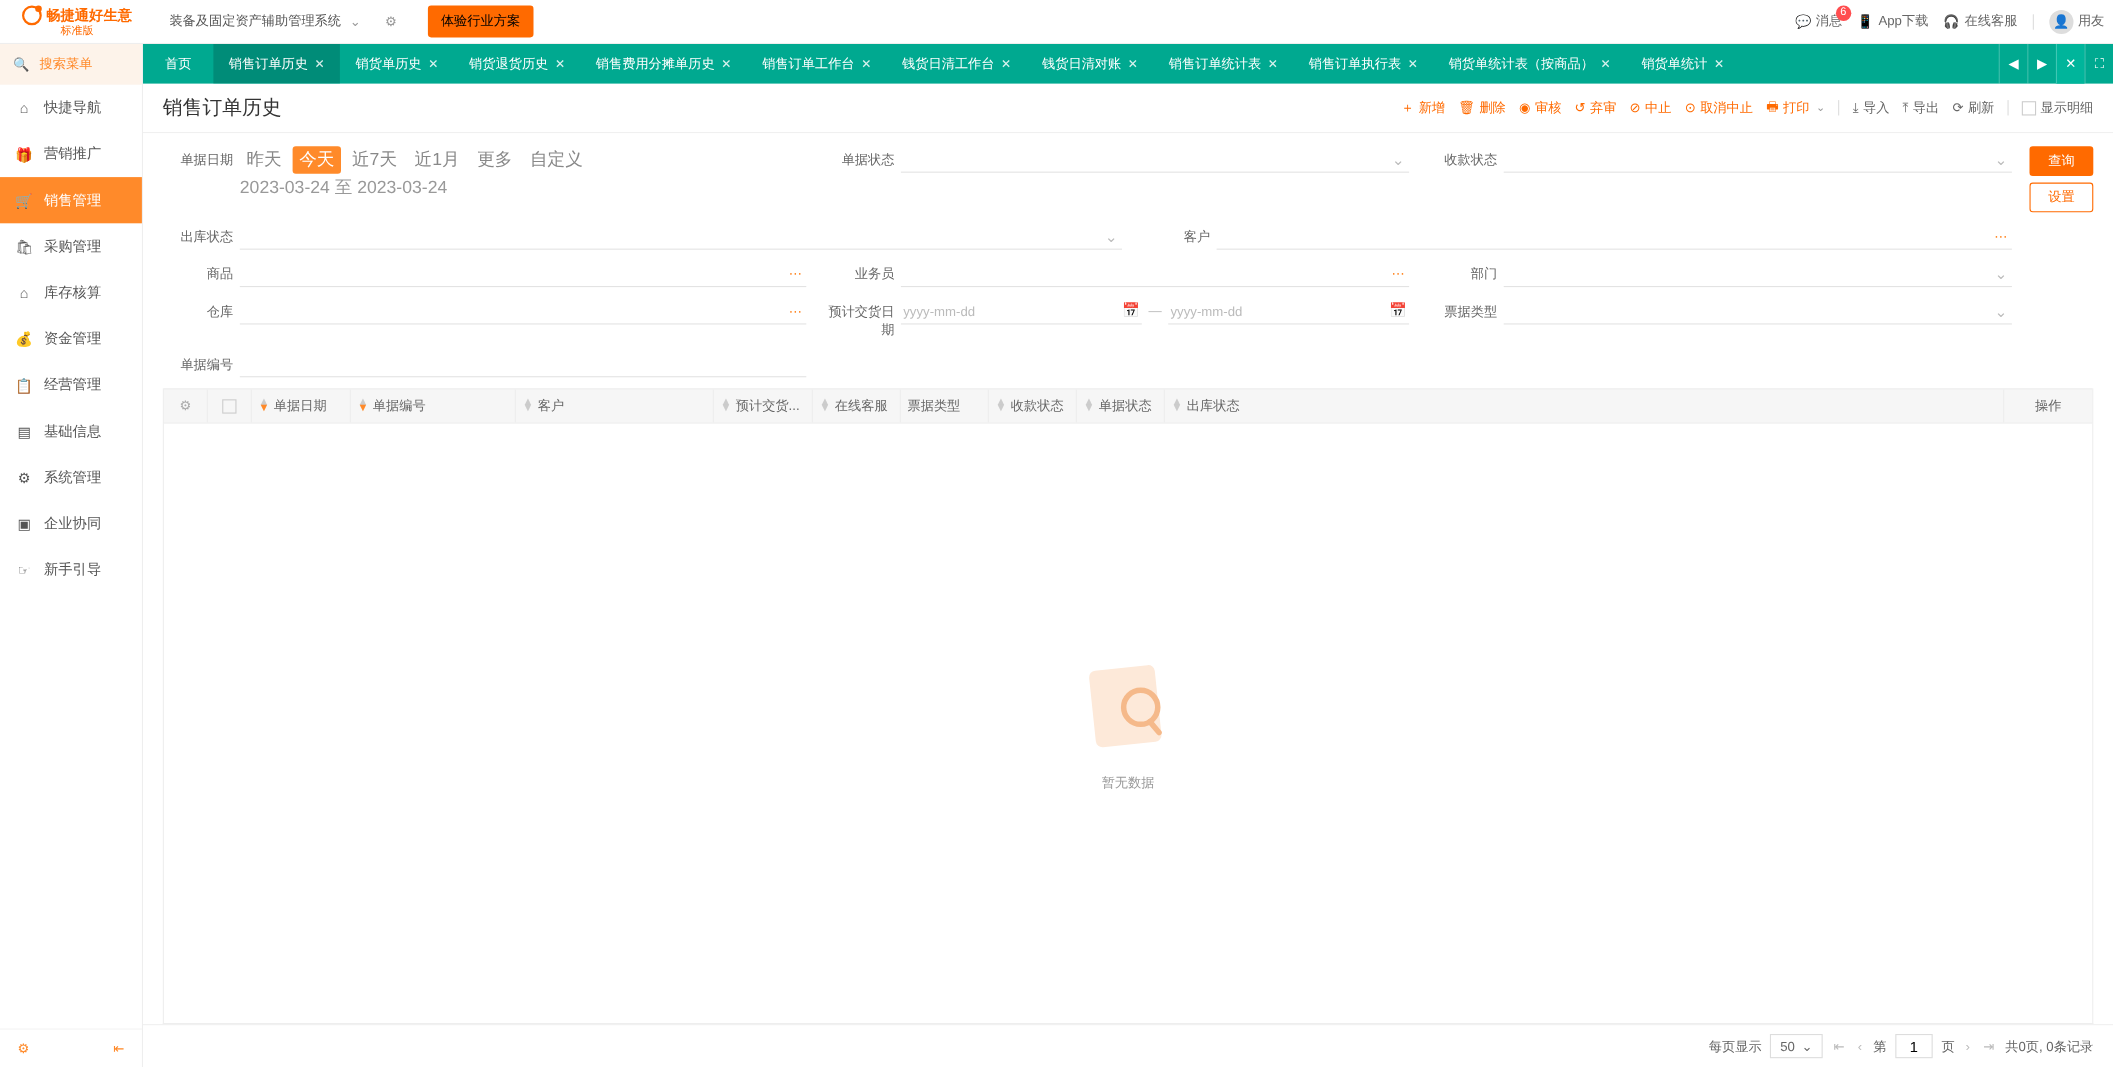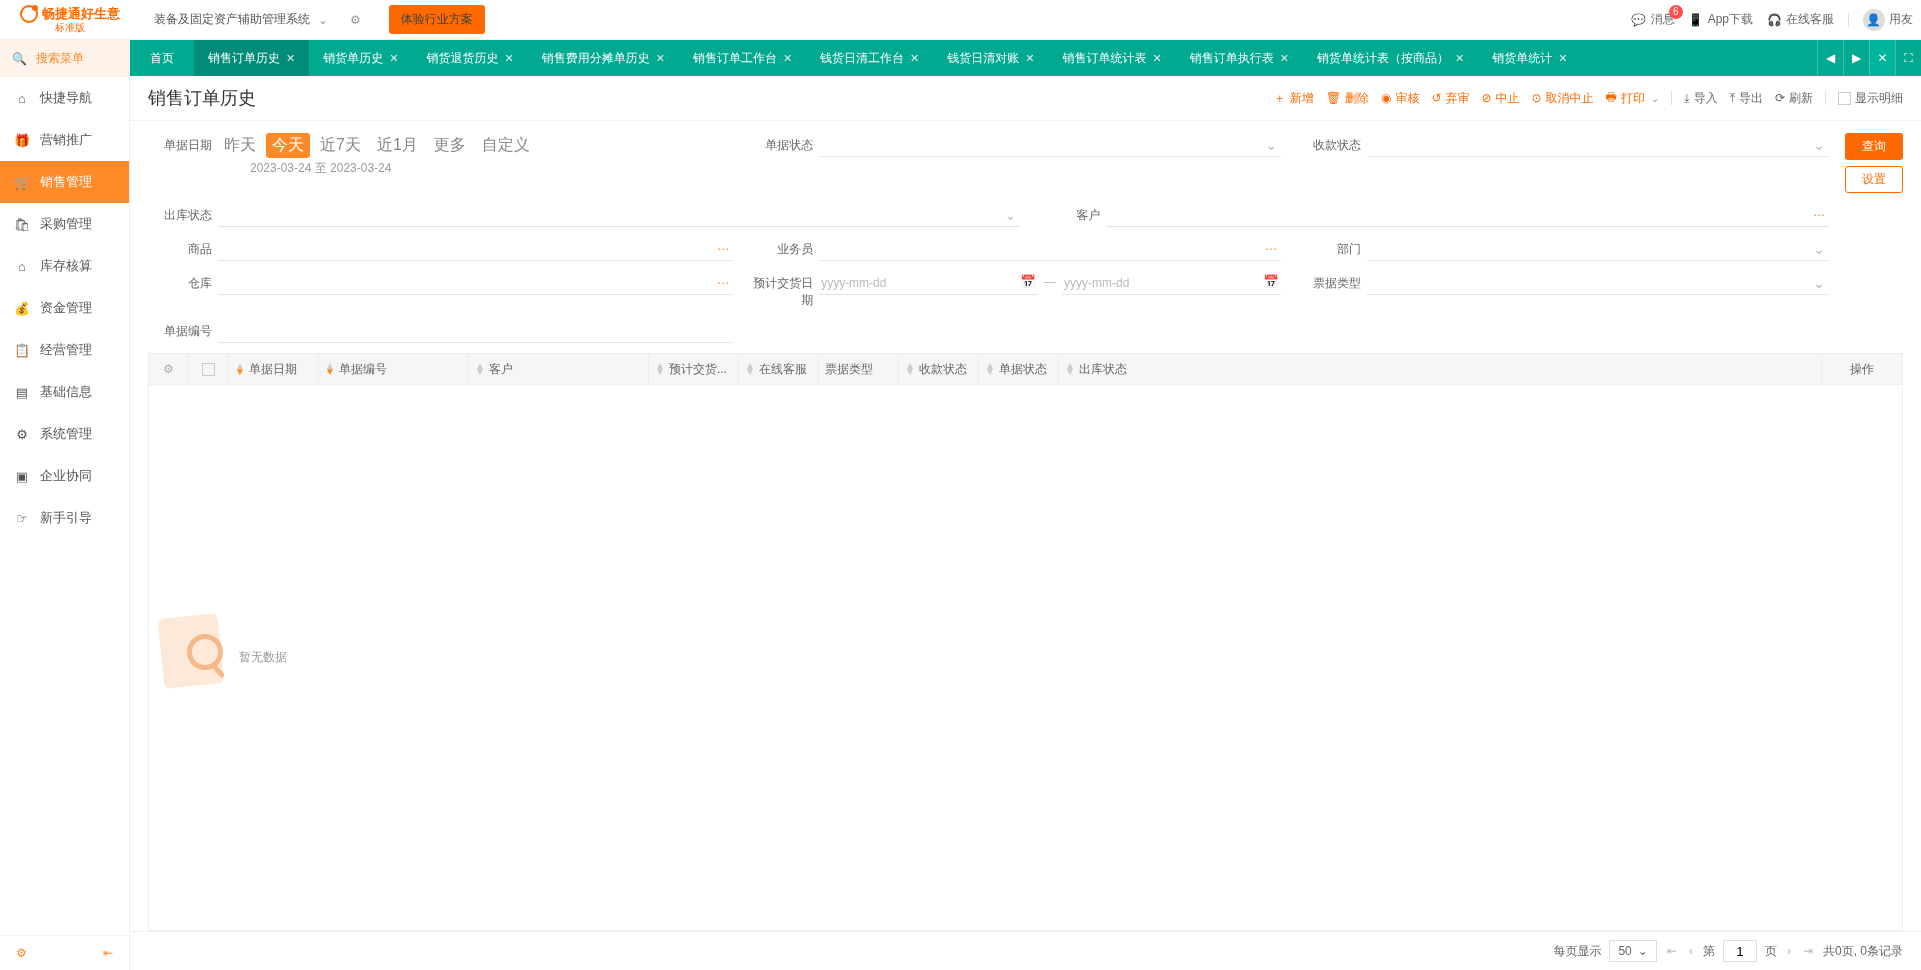--- a/index.html
+++ b/index.html
@@ -9,21 +9,21 @@
 .top-header { height: 40px; display: flex; align-items: center; border-bottom: 1px solid #eee; padding: 0 8px; gap: 16px; }
 .logo-area { width: 120px; display: flex; flex-direction: column; align-items: center; padding-left: 4px; }
 .logo-row { display: flex; align-items: center; gap: 4px; }
 .logo-icon { width: 18px; height: 18px; border: 2px solid #ff6a00; border-radius: 50%; position: relative; }
 .logo-icon:after { content: ''; position: absolute; width: 6px; height: 6px; background: #ff6a00; border-radius: 50%; top: -2px; right: -2px; }
 .logo-text { color: #ff6a00; font-weight: bold; font-size: 13px; }
 .logo-sub { color: #ff6a00; font-size: 10px; margin-top: -2px; }
 .system-select { display: flex; align-items: center; gap: 8px; margin-left: 10px; font-size: 12px; color: #555; }
 .system-select .chev { color: #999; }
 .gear-header { color: #999; margin-left: 6px; }
-.industry-btn { background: #ff6a00; color: #404040; border: none; padding: 6px 12px; border-radius: 3px; margin-left: 12px; font-size: 12px; cursor: pointer; }
+.industry-btn { background: #ff6a00; color: #000000; border: none; padding: 6px 12px; border-radius: 3px; margin-left: 12px; font-size: 12px; cursor: pointer; }
 .header-spacer { flex: 1; }
 .header-right { display: flex; align-items: center; gap: 14px; color: #666; font-size: 12px; }
 .hr-item { display: flex; align-items: center; gap: 4px; cursor: pointer; position: relative; }
 .badge { position: absolute; top: -6px; right: -8px; background: #ff4d4f; color: #fff; border-radius: 8px; padding: 0 4px; font-size: 10px; line-height: 14px; min-width: 14px; text-align: center; }
 .avatar { width: 22px; height: 22px; background: #ddd; border-radius: 50%; display: flex; align-items: center; justify-content: center; color: #fff; }
 
 
 .main-layout { display: flex; height: calc(100vh - 40px); }
 .sidebar { width: 130px; background: #fff; border-right: 1px solid #eee; display: flex; flex-direction: column; }
 .side-search { background: #fdf3ea; padding: 10px 12px; display: flex; align-items: center; gap: 8px; color: #ff8a2a; }
@@ -57,21 +57,21 @@
 
 
 .filters { padding: 12px 18px 0; }
 .filter-row { display: flex; gap: 16px; margin-bottom: 10px; align-items: flex-start; }
 .filter-group { display: flex; gap: 6px; align-items: flex-start; flex: 1; }
 .filter-lab { width: 64px; text-align: right; color: #666; padding-top: 4px; font-size: 12px; }
 .filter-ctrl { flex: 1; }
 .date-quick { display: flex; gap: 4px; align-items: center; }
 .dq { padding: 2px 6px; color: #888; cursor: pointer; font-size: 16px; border-radius: 3px; }
 .dq.active { background: #ff8a2a; color: #fff; }
-.date-range { color: #999; font-size: 12px; margin-top: 2px; margin-left: 32px; }
+.date-range { color: #999; font-size: 16px; margin-top: 2px; }
 .sel { border: none; border-bottom: 1px solid #e3e3e3; height: 24px; width: 100%; display: flex; align-items: center; justify-content: flex-end; color: #bbb; padding: 0 4px; cursor: pointer; }
 .sel.dots:after { content: '⋯'; color: #ff8a2a; }
 .sel.chev:after { content: '⌄'; font-size: 14px; }
 .inp { border: none; border-bottom: 1px solid #e3e3e3; height: 24px; width: 100%; outline: none; font-size: 12px; color: #333; padding: 0 2px; }
 .inp::placeholder { color: #bbb; }
 .date-inp-wrap { position: relative; flex: 1; }
 .cal-ico { position: absolute; right: 2px; top: 3px; color: #ff8a2a; font-size: 13px; }
 .range-sep { color: #bbb; padding: 4px 6px 0; }
 .side-btns { display: flex; flex-direction: column; gap: 6px; width: 58px; }
 .btn-primary { background: #ff6a00; color: #fff; border: none; padding: 5px 0; border-radius: 3px; cursor: pointer; font-size: 12px; }
@@ -87,21 +87,21 @@
 .th.chk-col { width: 40px; justify-content: center; }
 .sort { color: #ccc; font-size: 10px; line-height: 6px; display: flex; flex-direction: column; }
 .sort .up { color: #ccc; }
 .sort .dn { color: #ccc; }
 .sort.active .dn { color: #ff8a2a; }
 .th.date { width: 90px; } .th.no { width: 150px; } .th.cust { width: 180px; }
 .th.deliv { width: 90px; } .th.amt { width: 80px; } .th.ptype { width: 80px; }
 .th.pay { width: 80px; } .th.ostat { width: 80px; } .th.out { flex: 1; }
 .th.op { width: 80px; justify-content: center; border-right: none; }
 
-.empty-state { flex: 1; display: flex; flex-direction: row; align-items: center; color: #999; }
+.empty-state { flex: 1; display: flex; flex-direction: column; align-items: center; justify-content: center; color: #999; }
 .empty-img { width: 90px; height: 90px; position: relative; margin-bottom: 18px; }
 .empty-paper { position: absolute; width: 60px; height: 70px; background: #fde9d9; border-radius: 6px; top: 12px; left: 12px; transform: rotate(-6deg); }
 .empty-mag { position: absolute; width: 36px; height: 36px; border: 5px solid #f5b98a; border-radius: 50%; top: 30px; left: 38px; }
 .empty-mag:after { content:''; position: absolute; width: 5px; height: 18px; background: #f5b98a; bottom: -14px; right: -2px; transform: rotate(-40deg); border-radius: 3px; }
 
 .pager { padding: 8px 18px; display: flex; align-items: center; gap: 8px; color: #666; font-size: 12px; border-top: 1px solid #f0f0f0; }
 .pager .spacer { flex: 1; }
 .pg-sel { border: 1px solid #ddd; padding: 3px 8px; display: flex; align-items: center; gap: 6px; cursor: pointer; }
 .pg-inp { width: 34px; border: 1px solid #ddd; text-align: center; height: 22px; }
 .pg-btn { color: #bbb; cursor: pointer; padding: 0 2px; }

